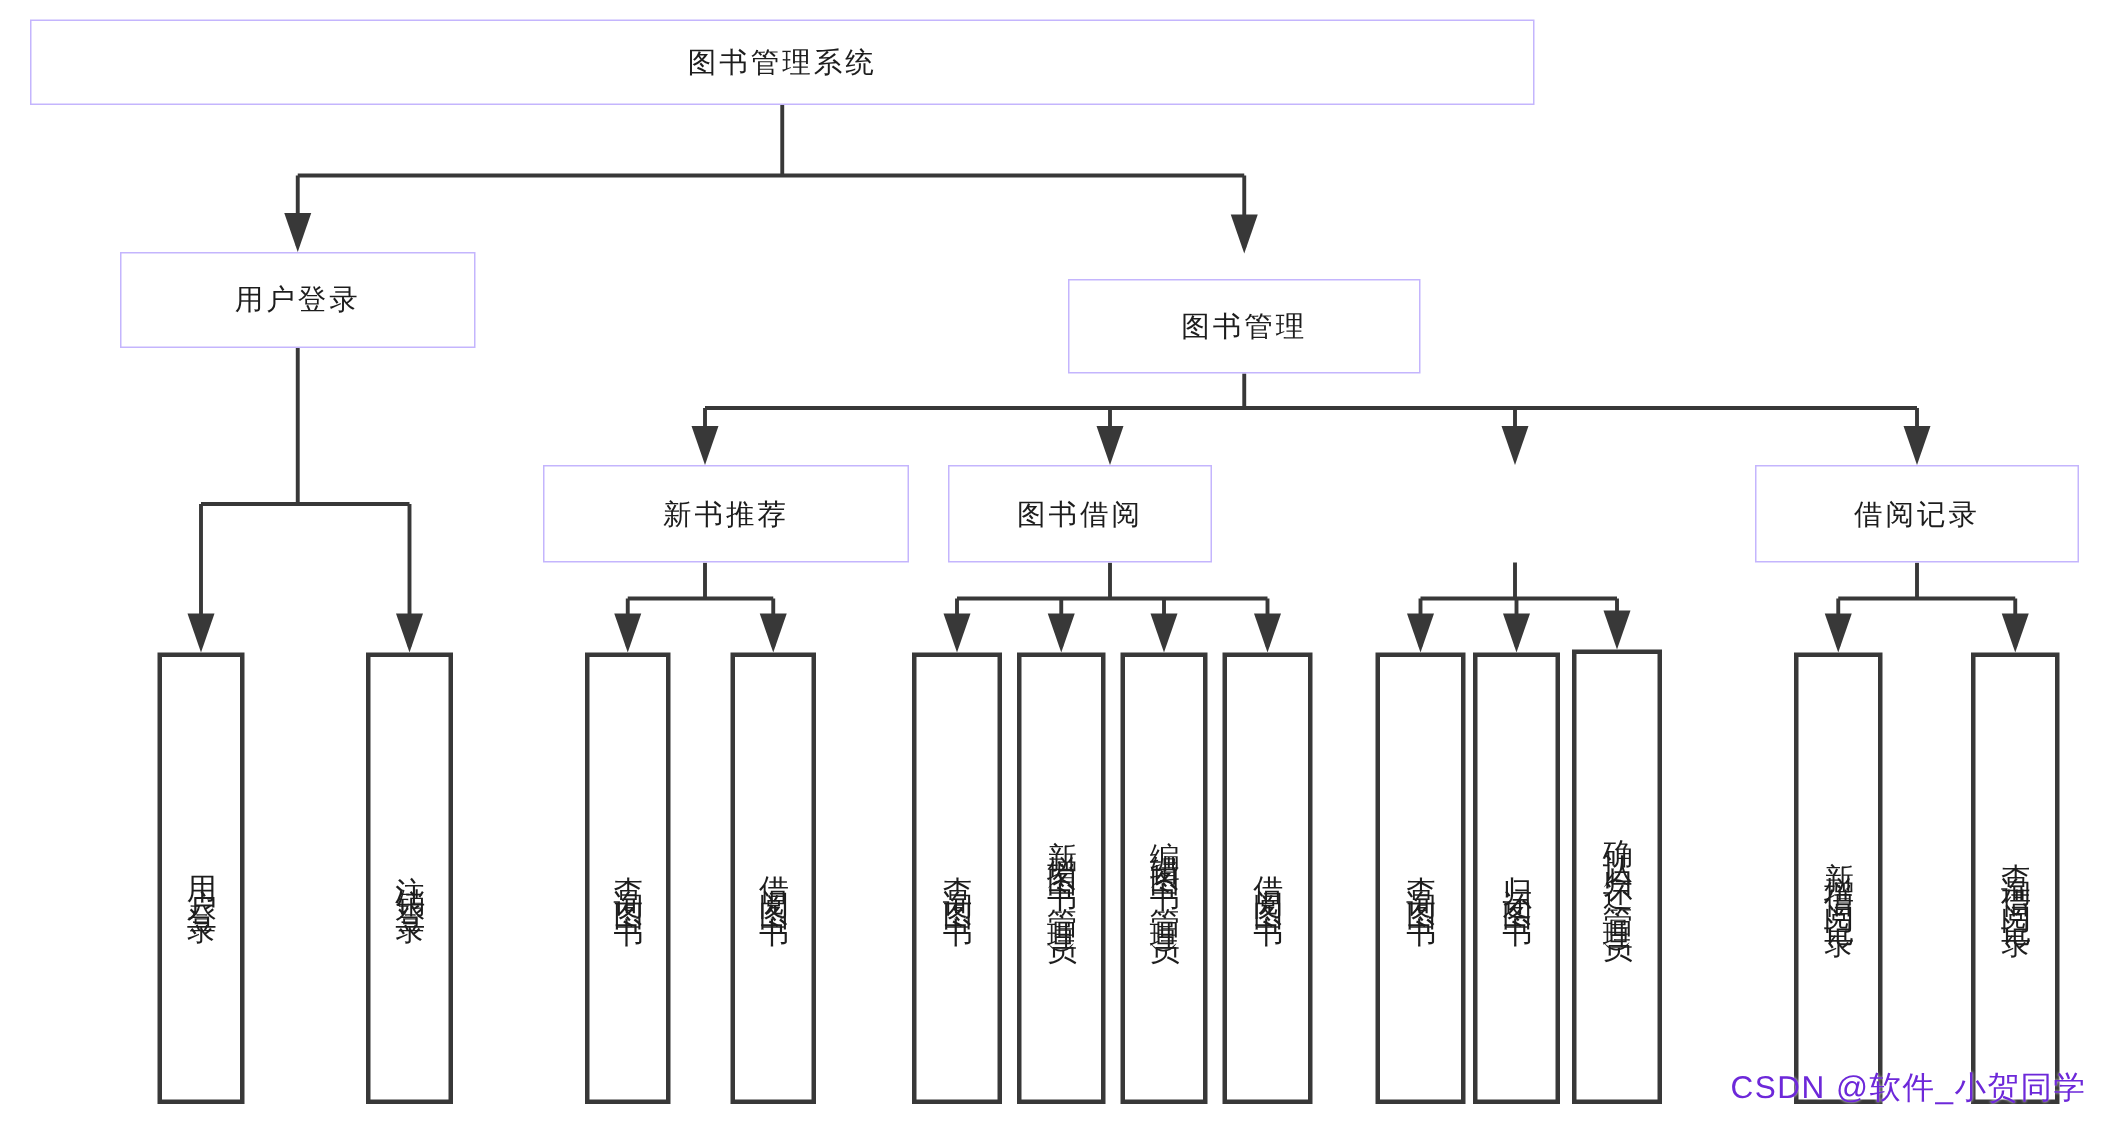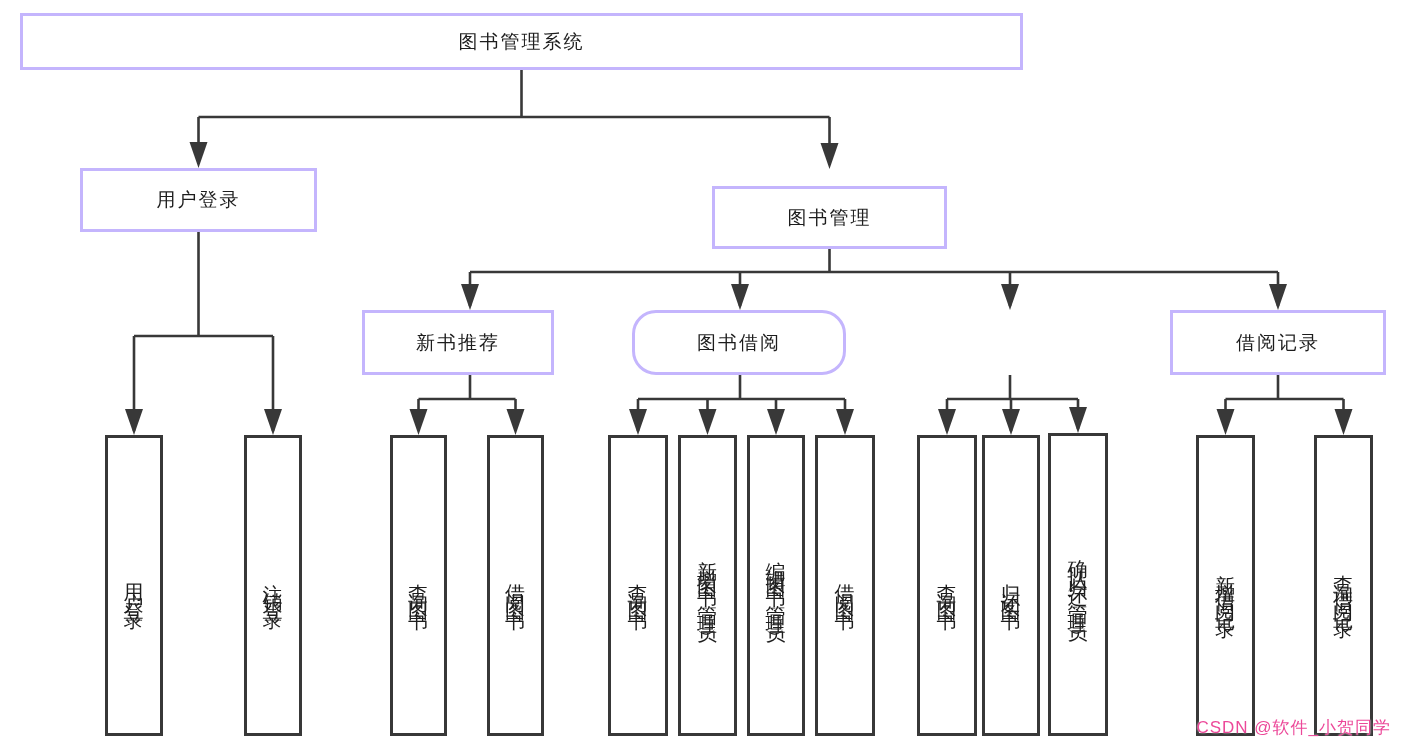--- a/index.html
+++ b/index.html
@@ -15,21 +15,21 @@
     background: #ffffff;
   }
   #connectors {
     position: absolute; left: 0; top: 0;
     width: 1405px; height: 747px;
     pointer-events: none;
   }
   .hbox {
     position: absolute;
     box-sizing: border-box;
-    border: 3px solid #c4b5fd;
+    border: 1px solid #c4b5fd;
     background: #ffffff;
     display: flex; align-items: center; justify-content: center;
     color: #1d1d1d;
     font-size: 19px;
     letter-spacing: 2px;
     white-space: nowrap;
   }
   .vbox {
     position: absolute;
     box-sizing: border-box;
@@ -42,22 +42,22 @@
     writing-mode: vertical-rl;
     text-orientation: mixed;
     font-size: 20px;
     line-height: 1.1;
     letter-spacing: 9px;
     color: #1d1d1d;
   }
   .watermark {
     position: absolute;
     right: 14px; bottom: 8px;
-    font-size: 17px;
-    color: #ec4899;
+    font-size: 21px;
+    color: #6d28d9;
     letter-spacing: 1px;
     z-index: 5;
     text-shadow: 0 0 2px #ffffff;
   }
 </style>
 </head>
 <body>
 
 <div id="canvas">
 
@@ -120,24 +120,24 @@
     <span>图书管理系统</span>
   </div>
 
   <div class="hbox" style="left:80px; top:168px; width:237px; height:64px;">
     <span>用户登录</span>
   </div>
   <div class="hbox" style="left:712px; top:186px; width:235px; height:63px;">
     <span>图书管理</span>
   </div>
 
-  <div class="hbox" style="left:362px; top:310px; width:192px; height:65px;">
+  <div class="hbox" style="left:362px; top:310px; width:244px; height:65px;">
     <span>新书推荐</span>
   </div>
-  <div class="hbox" style="left:632px; top:310px; width:214px; height:65px;border-radius:24px;">
+  <div class="hbox" style="left:632px; top:310px; width:176px; height:65px;">
     <span>图书借阅</span>
   </div>
   <div class="hbox" style="left:1170px; top:310px; width:216px; height:65px;">
     <span>借阅记录</span>
   </div>
 
   <div class="vbox" style="left:105px; top:435px; width:58px; height:301px;">
     <span class="lbl">用户登录</span>
   </div>
   <div class="vbox" style="left:244px; top:435px; width:58px; height:301px;">

